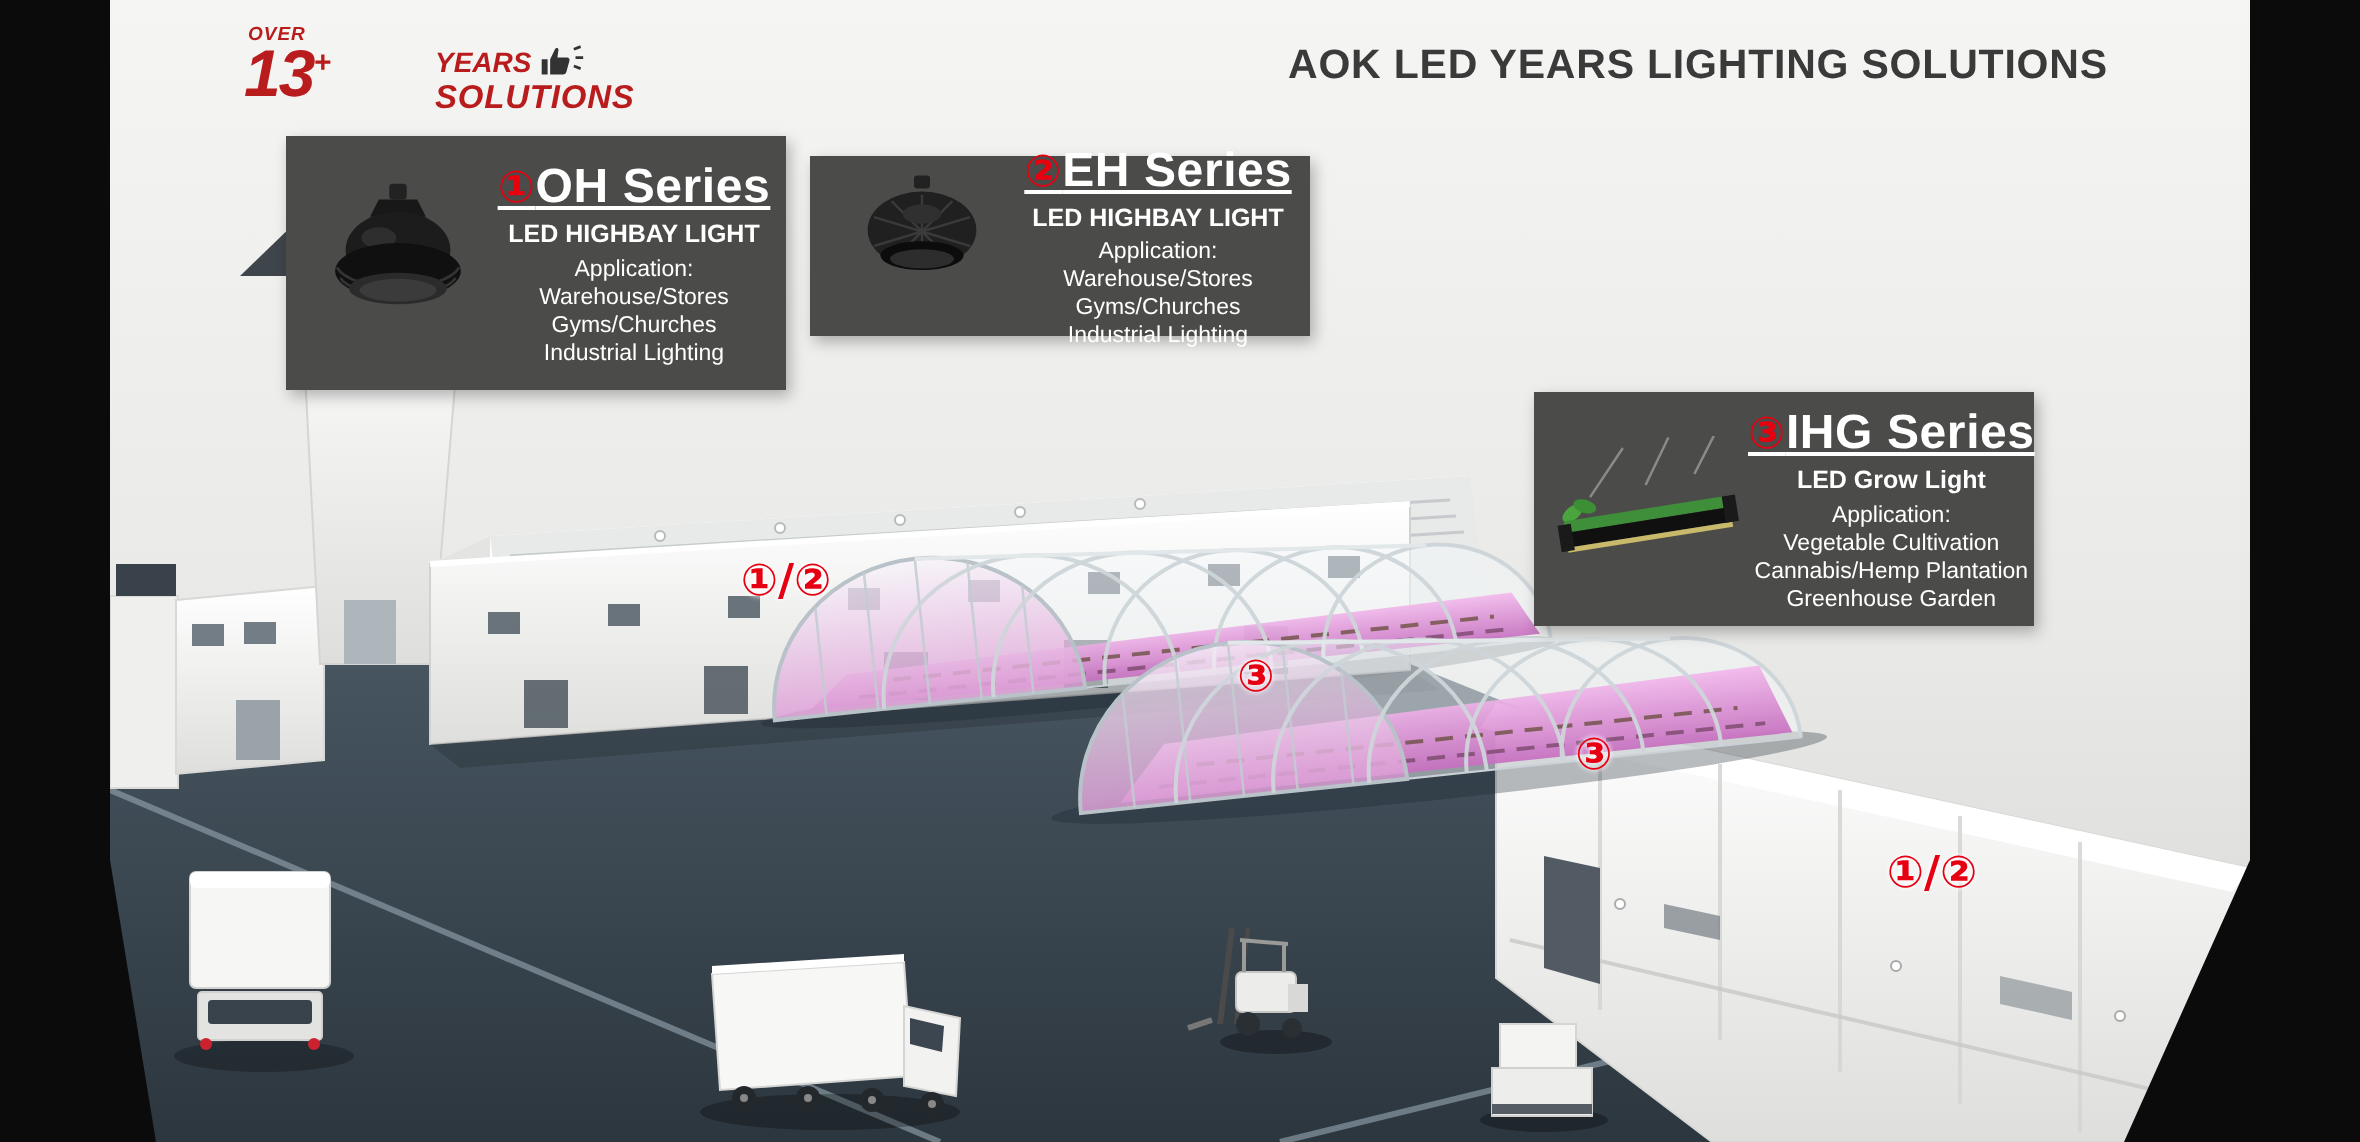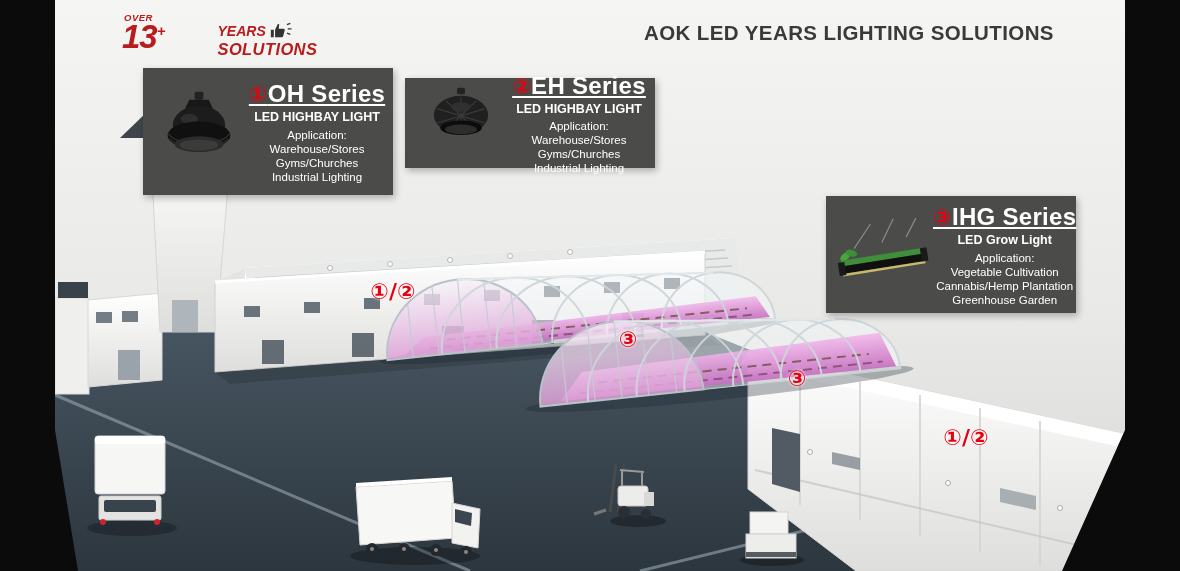--- a/index.html
+++ b/index.html
@@ -28,21 +28,21 @@
   }
 
   
   .card {
     position:absolute; background:#4b4b49; color:#fff; display:flex;
     align-items:center; padding:5px 7px; box-sizing:border-box;
     box-shadow:2px 3px 7px rgba(0,0,0,0.28);
   }
   #card-oh  { left:143px; top:68px;  width:250px; height:127px; }
   #card-eh  { left:405px; top:78px;  width:250px; height:90px; }
-  #card-ihg { left:826px; top:196px; width:250px; height:117px; }
+  #card-ihg { left:767px; top:196px; width:250px; height:117px; }
   .card-img { flex:0 0 98px; display:flex; align-items:center; justify-content:center; }
   .card-text { flex:1; text-align:center; line-height:1.22; }
   .card-title { font-size:24px; font-weight:bold; white-space:nowrap; letter-spacing:0.3px;text-decoration:underline; }
   .card-title .num { color:#e8000f; font-family:"DejaVu Sans", sans-serif; font-size:22px; }
   .card-type { font-size:12.5px; font-weight:bold; margin-top:1px;text-align:center; }
   .card-app-label, .card-app-line { font-size:11.5px; }
   .card-app-label { margin-top:2px; }
 
   
   .marker {

